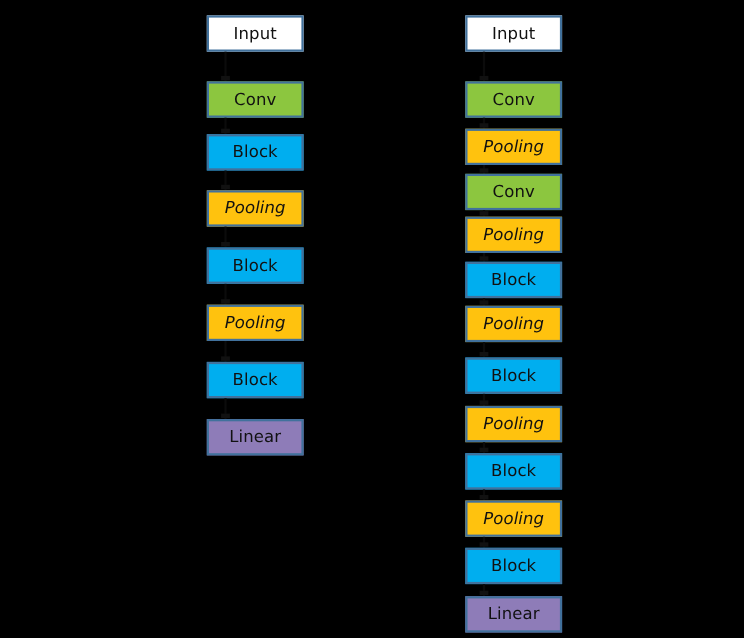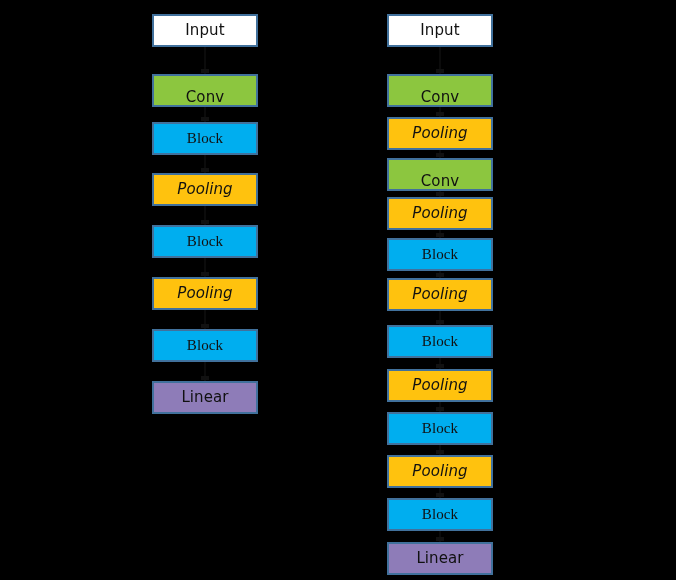--- a/index.html
+++ b/index.html
@@ -27,38 +27,39 @@
     position: absolute;
     top: 0;
     height: 580px;
   }
   #column-left  { left: 152px; width: 106px; }
   #column-right { left: 387px; width: 106px; }
 
   .node {
     position: absolute;
     box-sizing: border-box;
-    width: 106px;
+    width: 88px;
     height: 33px;
     border: 2px solid #41719C;
     display: flex;
     align-items: center;
     justify-content: center;
     line-height: 1;
+    margin-left: 36px;
   }
   .node-label {
     font-size: 15px;
     color: #111111;
     letter-spacing: 0.1px;
     white-space: nowrap;
     pointer-events: none;
   }
   .fill-white  { background: #FFFFFF; }
-  .fill-green  { background: #8CC63F; align-items: flex-end; }
-  .fill-blue   { background: #00AEEF; font-family: Liberation Serif, serif; }
+  .fill-green  { background: #8CC63F; }
+  .fill-blue   { background: #00AEEF; }
   .fill-orange { background: #FFC20E; font-style: italic; }
   .fill-purple { background: #8E7CB8; justify-content: center; }
 
   .connector {
     position: absolute;
     left: 52px;
     width: 2px;
     background: #0B0B0B;
   }
   .connector-tip {

